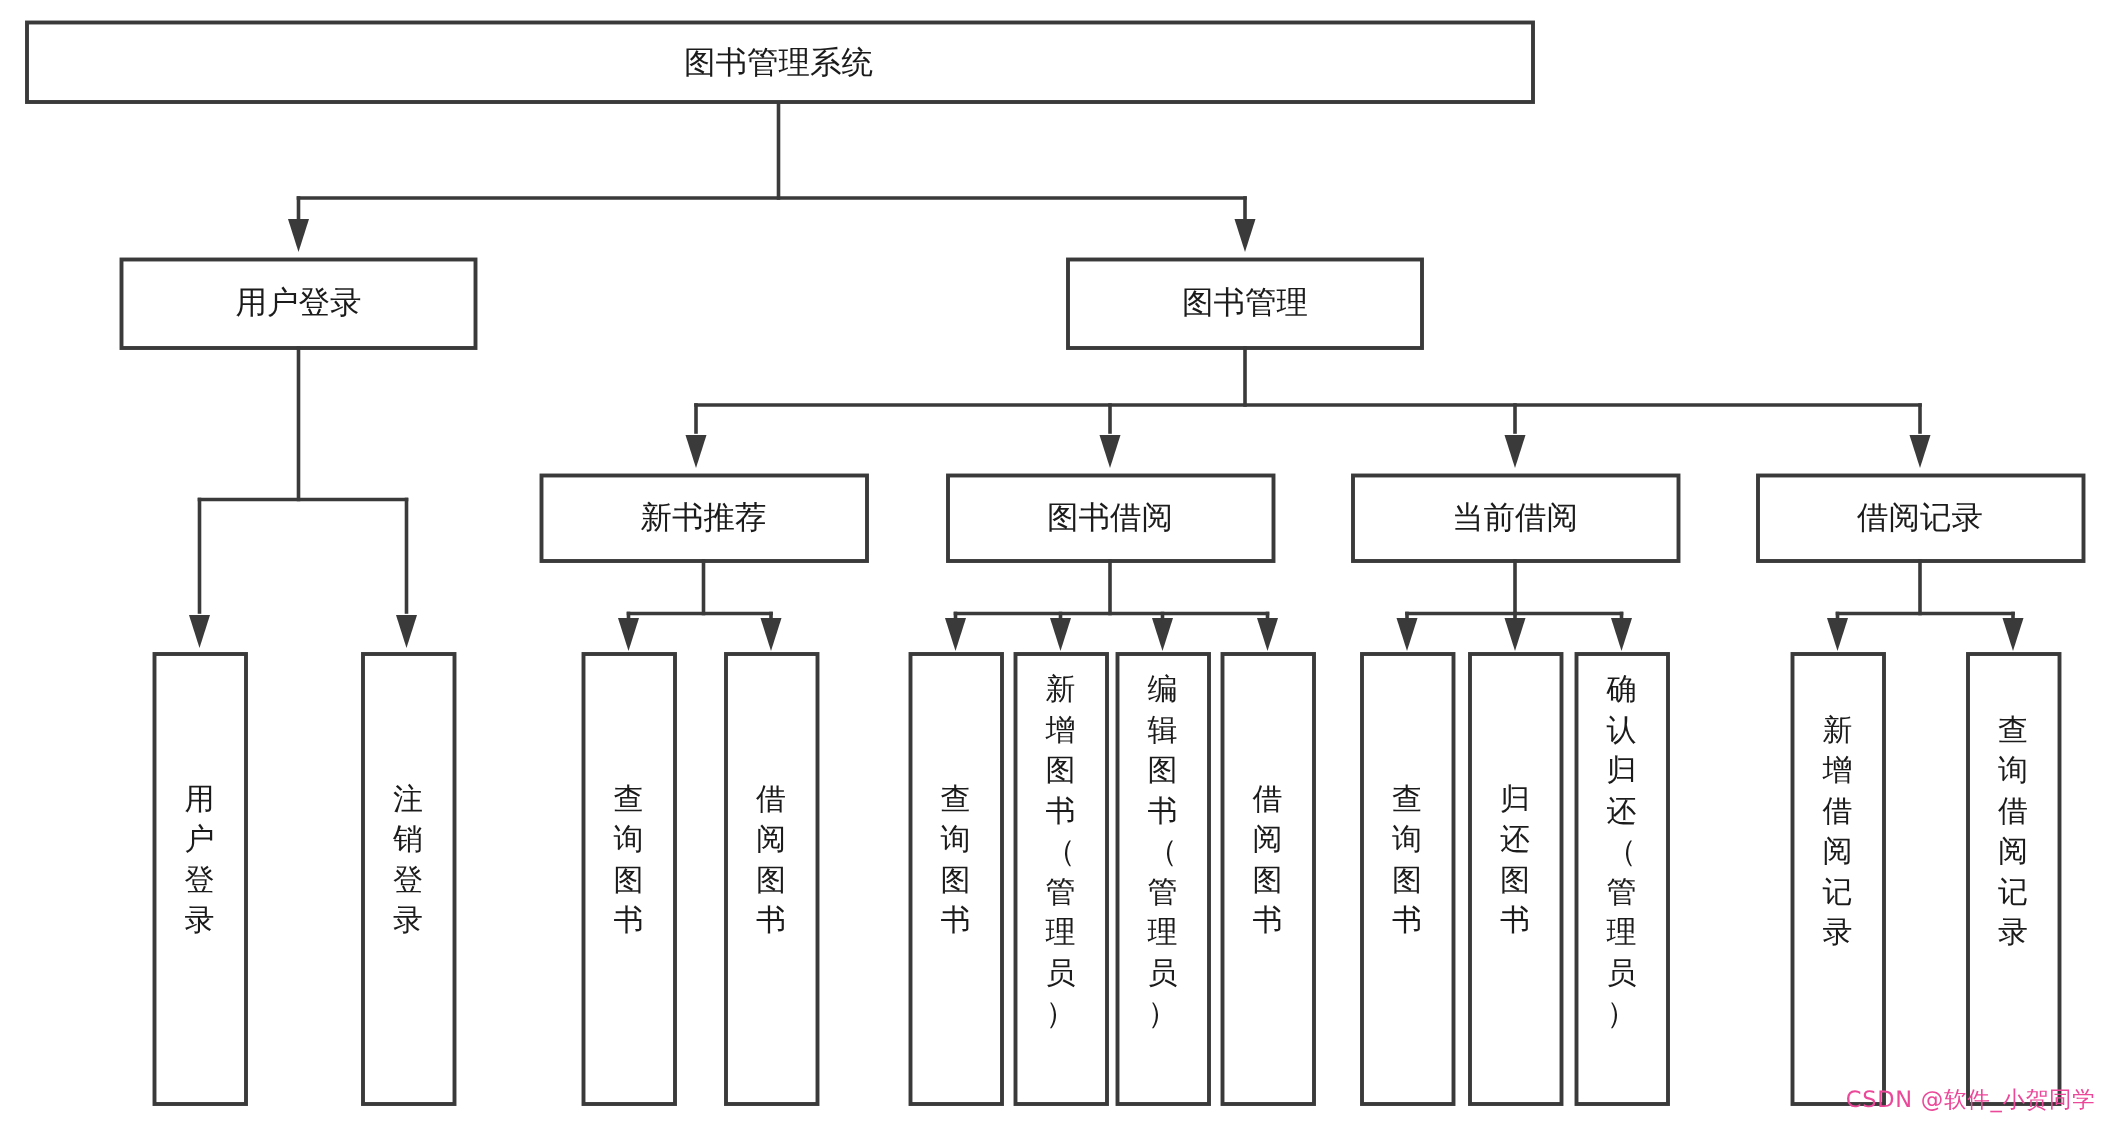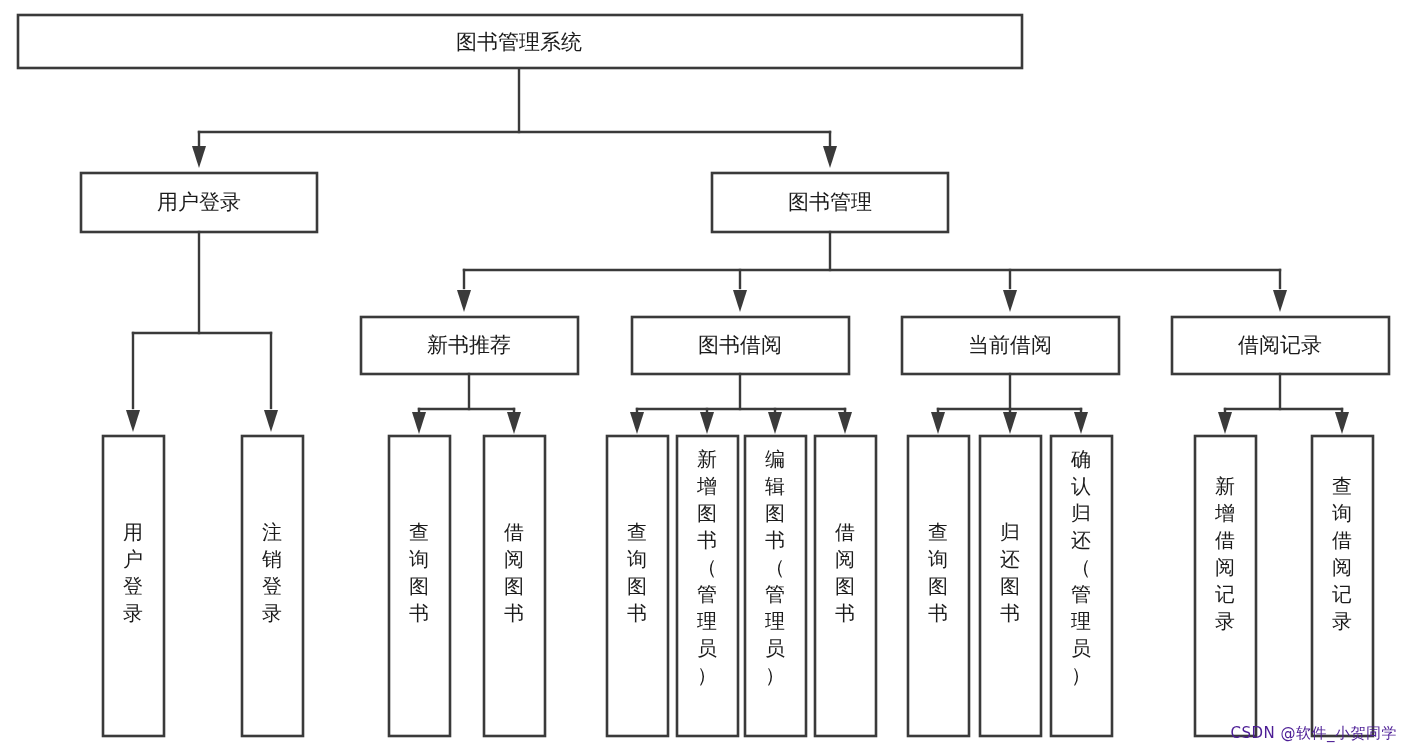--- a/index.html
+++ b/index.html
@@ -55,21 +55,21 @@
     font-size: 20px;
     fill: #1b1b1b;
     text-anchor: middle;
   }
   .watermark {
     position: absolute;
     right: 8px;
     bottom: 4px;
     font-family: "DejaVu Sans", "Liberation Sans", sans-serif;
     font-size: 15px;
-    color: #4c1d95;
+    color: #ec4899;
     letter-spacing: 0.5px;
     white-space: nowrap;
     user-select: none;
   }
 </style>
 </head>
 <body>
 
 <div id="diagram-root">
 

